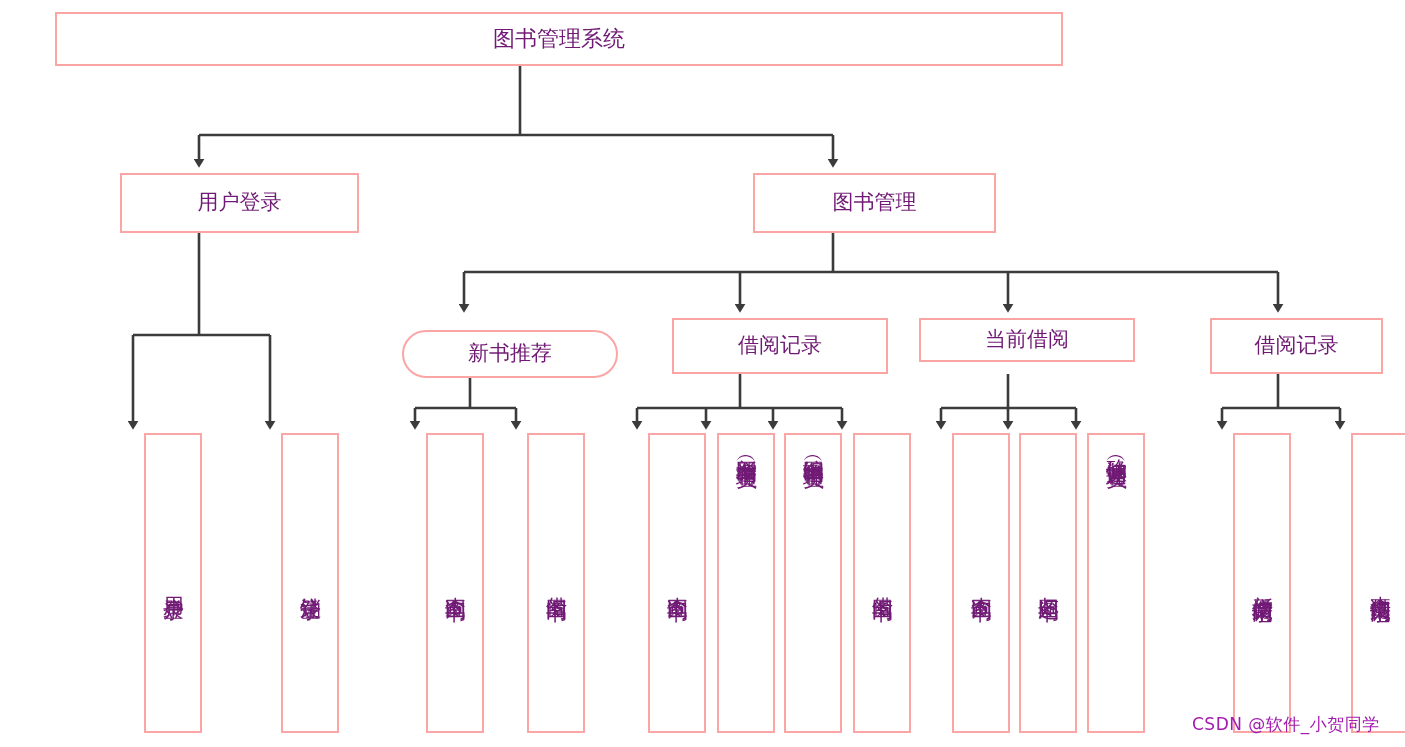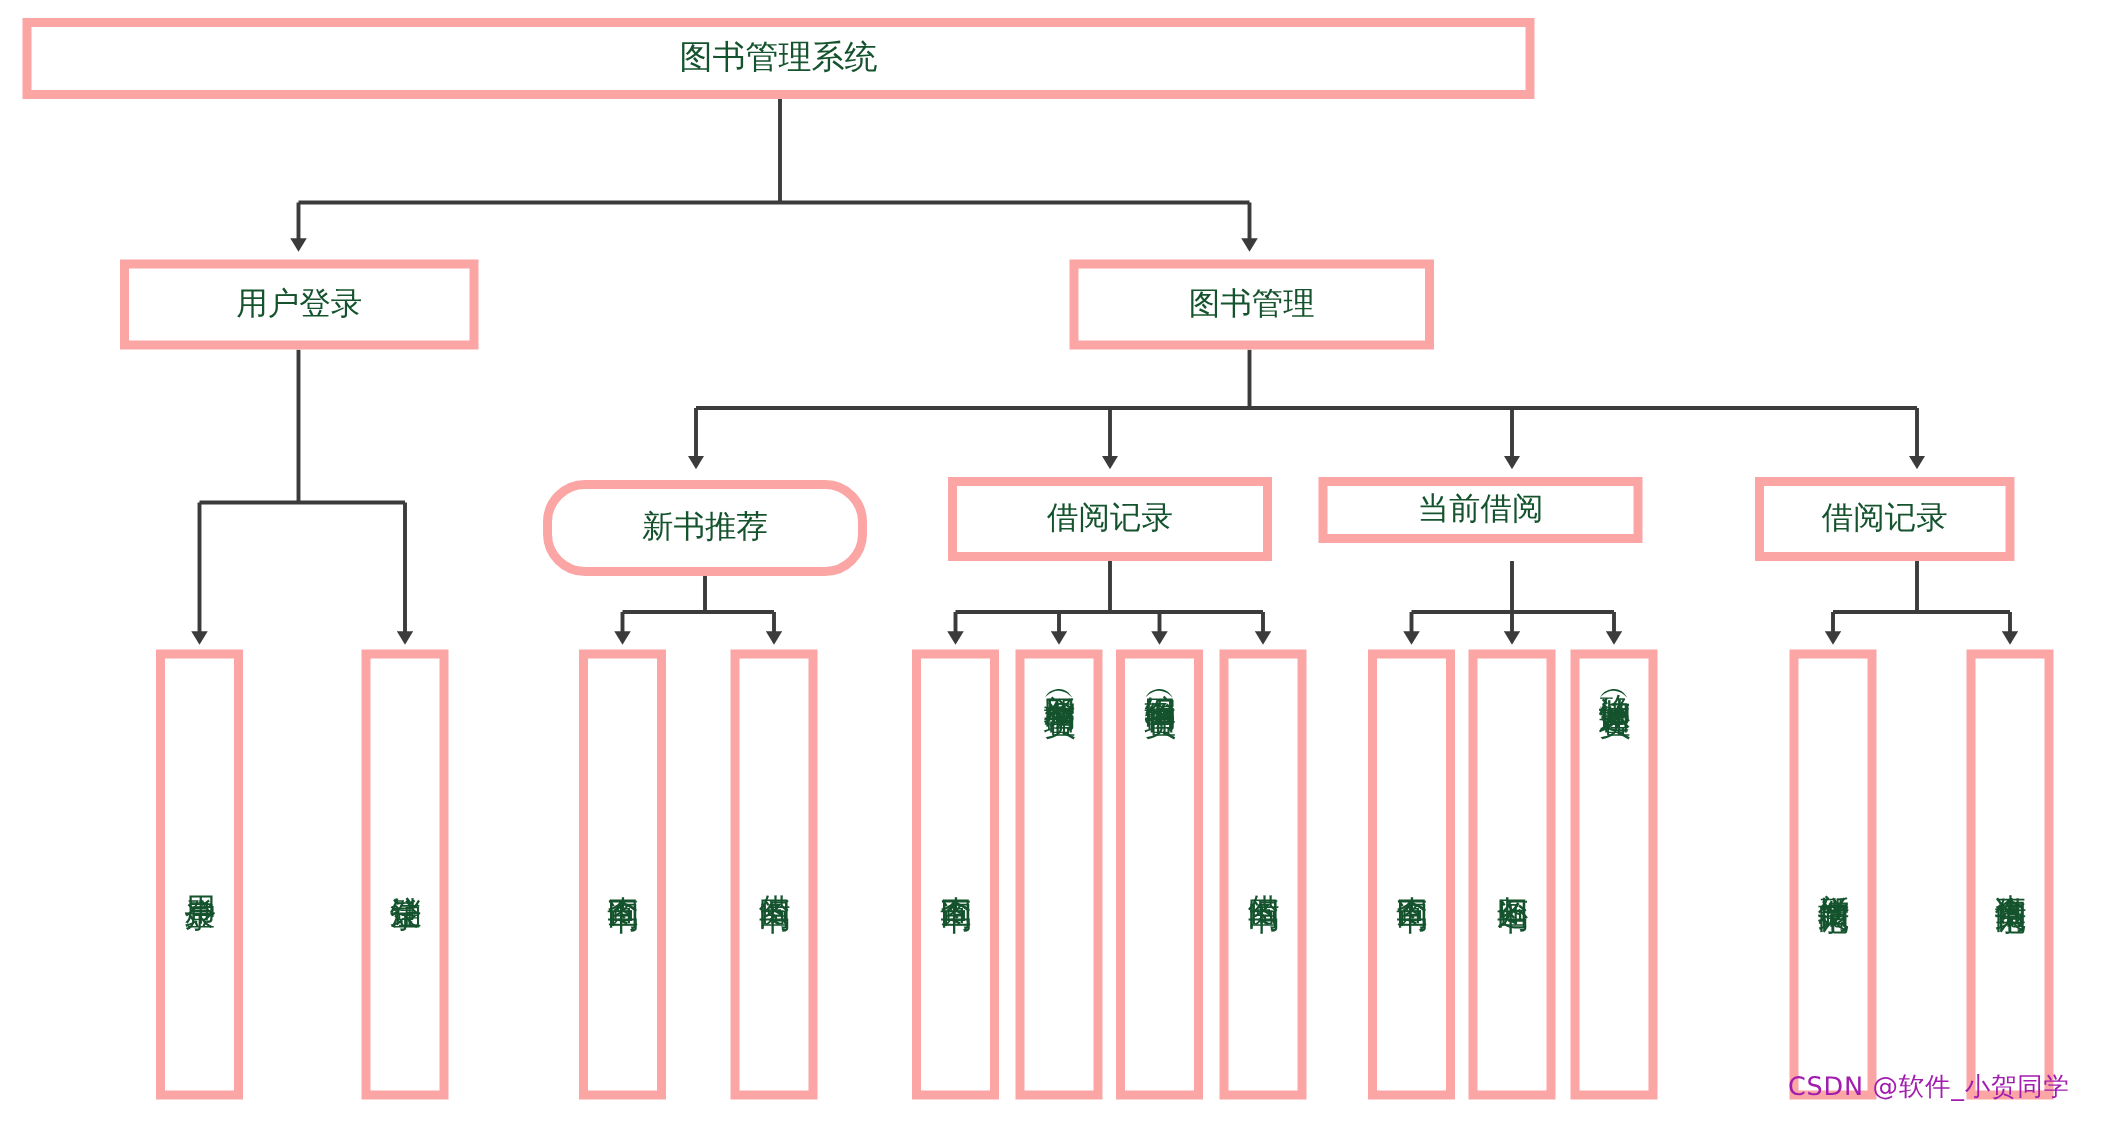--- a/index.html
+++ b/index.html
@@ -9,25 +9,26 @@
     font-family:"DejaVu Sans","Liberation Sans",sans-serif;
     overflow:hidden;
     position:relative;
   }
   #diagram{position:absolute;left:0;top:0;width:1405px;height:747px;}
 
   .node{
     position:absolute;
     box-sizing:border-box;
     background:#ffffff;
-    border:6px solid #fca5a5;
+    border:2px solid #fca5a5;
     display:flex;
     align-items:center;
     justify-content:center;
-    color:#14532d;
+    color:#701a75;
+    margin-left:40px;
   }
   .node-label{
     display:block;
     text-align:center;
     line-height:1.12;
     white-space:pre-line;
   }
 
   
   .node.h .node-label{font-size:21px;}
@@ -116,21 +117,21 @@
 </div>
 
 <div class="node h" style="left:80px;top:173px;width:239px;height:60px;">
   <span class="node-label">用户登录</span>
 </div>
 
 <div class="node h" style="left:713px;top:173px;width:243px;height:60px;">
   <span class="node-label">图书管理</span>
 </div>
 
-<div class="node h" style="left:362px;top:320px;width:216px;height:64px;border-radius:28px;">
+<div class="node h" style="left:362px;top:330px;width:216px;height:48px;border-radius:28px;">
   <span class="node-label">新书推荐</span>
 </div>
 
 <div class="node h" style="left:632px;top:318px;width:216px;height:56px;">
   <span class="node-label">借阅记录</span>
 </div>
 
 <div class="node h" style="left:879px;top:318px;width:216px;height:44px;">
   <span class="node-label">当前借阅</span>
 </div>

